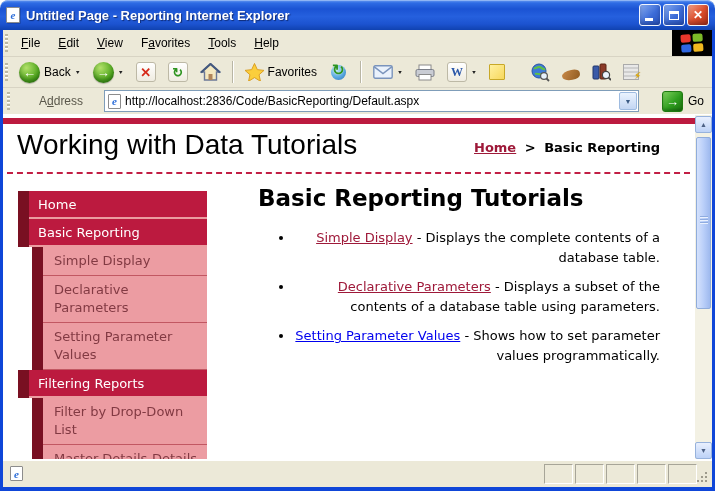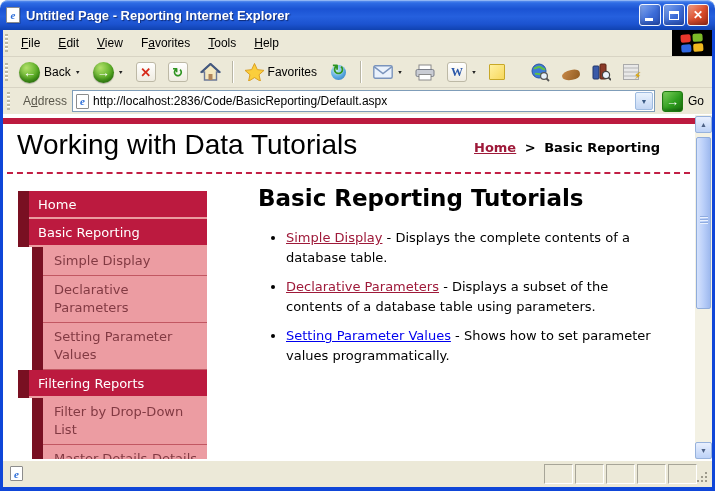--- a/index.html
+++ b/index.html
@@ -97,21 +97,21 @@
     background:radial-gradient(circle at 38% 32%,#BFE6F7,#58A8E0 55%,#2F6FB5); }
   .hist-arrow { position:absolute; left:3px; top:-1px; color:#2E9420; font-weight:bold; font-size:15px; text-shadow:0 0 1px #fff; }
   .addon-fox { width:18px; height:10px; border-radius:60% 40% 50% 50%; margin-top:6px;
     background:linear-gradient(120deg,#C98A48,#8F5A20); transform:rotate(-8deg); }
   .addon-binary { position:relative; width:16px; height:16px; font:4px "DejaVu Sans Mono",monospace; color:#666;
     background:repeating-linear-gradient(0deg,#E8E8E8 0 2px,#CFCFCF 2px 4px); border:1px solid #AAA; }
   .addon-binary b { position:absolute; right:-3px; bottom:-3px; color:#F5B800; font-size:11px; text-shadow:0 0 1px #7A5A00; }
   
   .addressbar {
     position:absolute; top:88px; left:3px; right:3px; height:26px;
-    background:#ECE9D8; display:flex; align-items:center; gap:5px; padding:0 2px;
+    background:#ECE9D8; display:flex; align-items:center; gap:21px; padding:0 2px;
   }
   .addr-label { font-size:12px; color:#5A574B; margin-left:4px; }
   .addr-input {
     flex:1; height:22px; background:#fff; border:1px solid #7F9DB9;
     display:flex; align-items:center; gap:4px; padding:0 1px 0 3px; font-size:12px; color:#000;
   }
   .addr-input .ie-doc { width:13px; height:15px; box-shadow:none; }
   .url { white-space:nowrap; overflow:hidden; }
   .addr-drop {
     margin-left:auto; width:18px; height:18px; flex:none;
@@ -148,21 +148,21 @@
   }
   .nav-sub { display:flex; margin-left:14px; cursor:pointer; }
   .nav-sub .strip { width:11px; background:#791022; flex:none; }
   .nav-sub .lbl {
     flex:1; background:#EC9CA2; color:#823A43; padding:5px 6px 5px 11px; line-height:18px;
     border-bottom:1px solid #C25762;
   }
   
   .main { position:absolute; top:70px; left:255px; width:410px; font-family:"DejaVu Sans",sans-serif; }
   .main h2 { margin:0 0 17px 0; font-size:23px; color:#000; }
-  .main ul { margin:0; padding-left:28px; }
+  .main ul { margin:8px; padding-left:28px;text-align:right; }
   .main li { margin-bottom:9px; font-size:13px; line-height:20px; color:#000; }
   .main a { text-decoration:underline; cursor:pointer; }
   .link-maroon { color:#9E1939; }
   .link-blue { color:#0000EE; }
   
   .scrollbar { position:absolute; top:0; right:0; width:17px; height:345px; background:#F3F1E4; }
   .sb-btn {
     position:absolute; left:0; width:17px; height:17px;
     background:linear-gradient(#E9F0FE,#BDD2F7); border:1px solid #97B2DC; border-radius:2px;
     color:#4D6185; font-size:7px; display:flex; align-items:center; justify-content:center;

